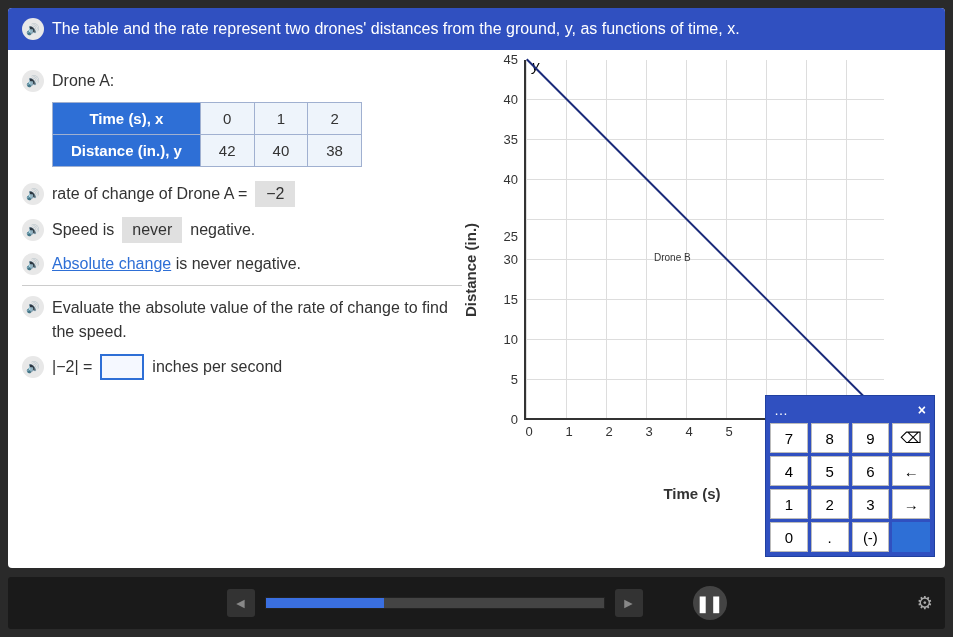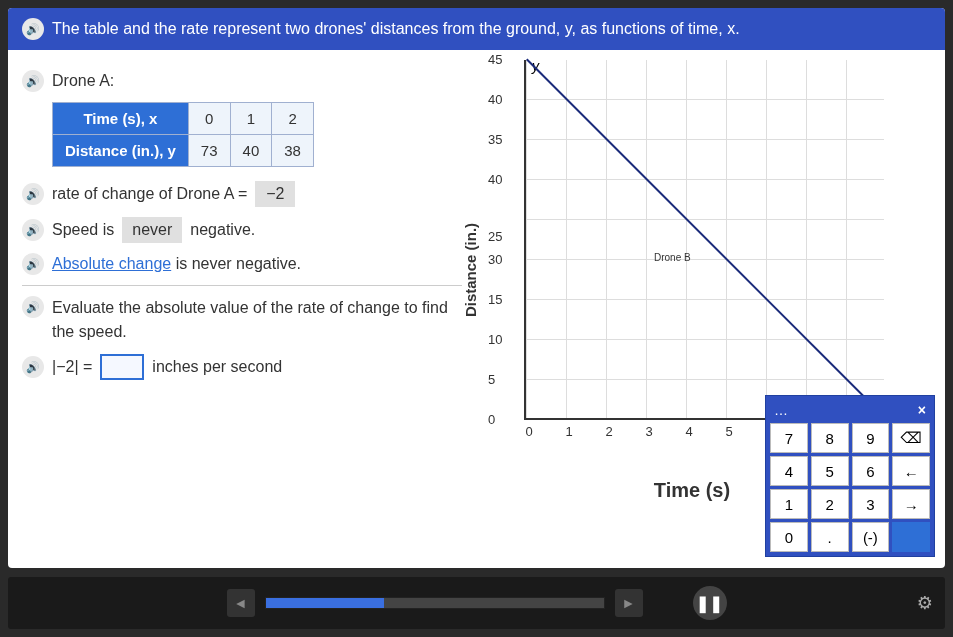--- a/index.html
+++ b/index.html
@@ -54,21 +54,21 @@
     font-size: 11px;
     color: #555;
     flex-shrink: 0;
   }
   table.data {
     border-collapse: collapse;
     margin: 6px 0 14px 30px;
   }
   table.data td, table.data th {
     border: 1px solid #a0b0d0;
-    padding: 7px 12px;
+    padding: 7px 18px;
     text-align: center;
     font-size: 15px;
     background: #eef4fb;
   }
   table.data th {
     background: #2e6fd6;
     color: #fff;
     font-weight: bold;
   }
   .fill {
@@ -101,21 +101,21 @@
     transform: translate(-50%, -50%) rotate(-90deg);
     font-size: 15px;
     font-weight: bold;
     color: #333;
   }
   .xlabel {
     position: absolute;
     bottom: -22px;
     left: 50%;
     transform: translateX(-50%);
-    font-size: 20px;
+    font-size: 15px;
     font-weight: bold;
     color: #333;
   }
   .chart {
     position: absolute;
     left: 42px;
     top: 0;
     width: 360px;
     height: 360px;
     border-left: 2px solid #333;
@@ -134,21 +134,21 @@
   .drone-label {
     position: absolute;
     font-size: 10px;
     color: #333;
   }
   .ytick, .xtick {
     position: absolute;
     font-size: 13px;
     color: #333;
   }
-  .ytick { right: 322px; width: 30px; text-align: left; }
+  .ytick { right: 322px; width: 30px; text-align: right; }
   .xtick { top: 364px; width: 20px; text-align: center; }
   .keypad {
     position: absolute;
     right: 18px;
     bottom: 80px;
     width: 170px;
     background: #3050c0;
     border: 1px solid #2040a0;
     padding: 4px;
     display: grid;
@@ -241,21 +241,21 @@
       <table class="data">
         <tbody>
             <tr>
           <th><span>Time (s), x</span></th>
           <td>0</td>
           <td>1</td>
           <td>2</td>
         </tr>
         <tr>
           <th><span>Distance (in.), y</span></th>
-          <td>73</td>
+          <td>42</td>
           <td>40</td>
           <td>38</td>
         </tr>
       </tbody>
         </table>
 
       <div class="row">
         <span class="speaker">🔊</span>
         <span>rate of change of Drone A =</span>
         <span class="fill">−2</span>

